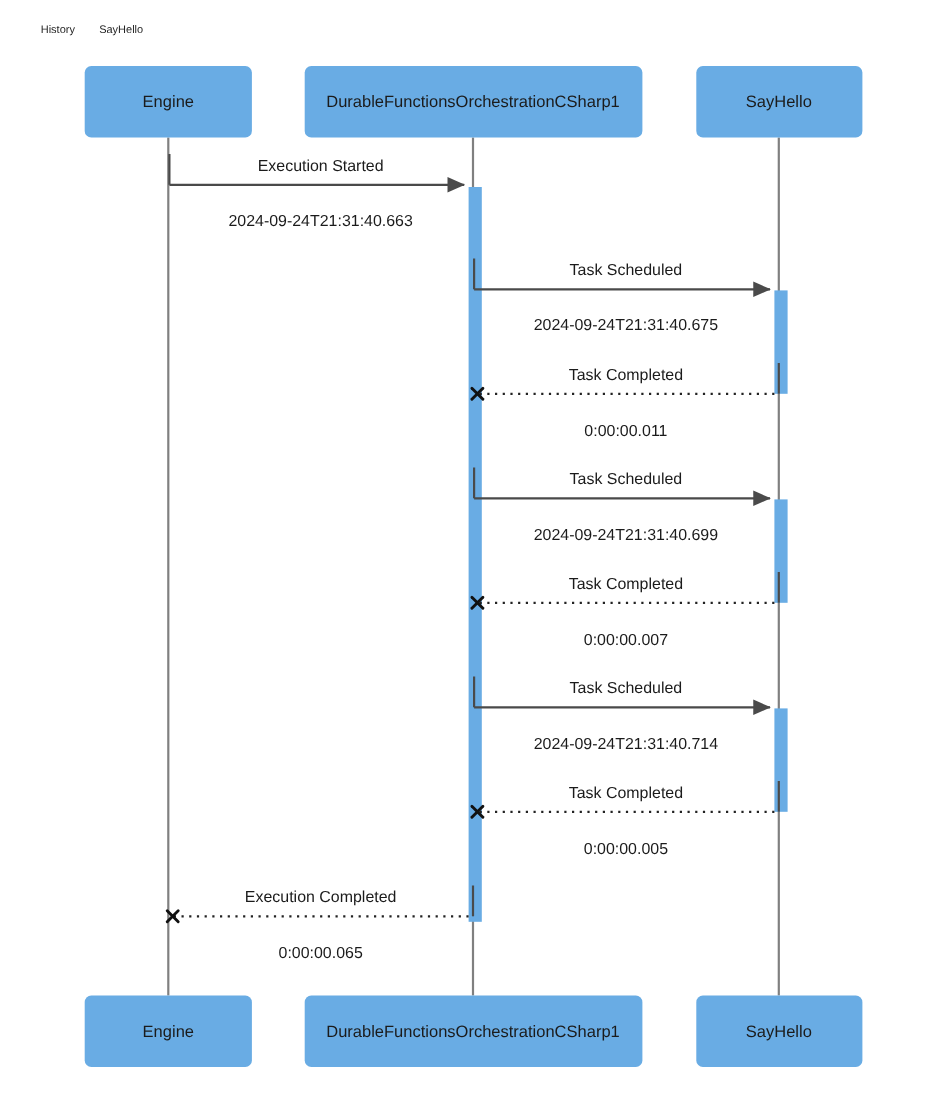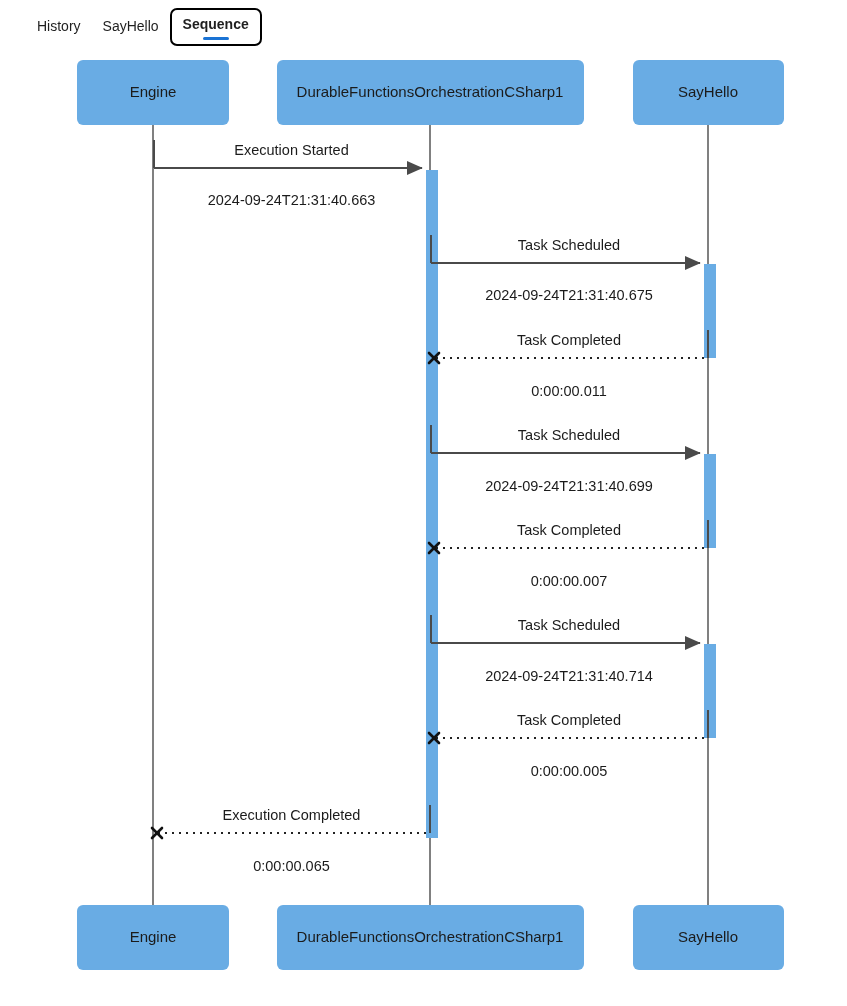--- a/index.html
+++ b/index.html
@@ -23,21 +23,21 @@
     top: 0;
     width: 847px;
     height: 54px;
     display: flex;
     align-items: center;
     gap: 0px;
     padding-left: 26px;
     box-sizing: border-box;
   }
   .tab {
-    font-size: 14px;
+    font-size: 10px;
     color: #1f1f1f;
     padding: 6px 9px;
     line-height: 1.1;
     background: transparent;
     border: 2px solid transparent;
     border-radius: 6px;
     position: relative;
     cursor: pointer;
     white-space: nowrap;
   }
@@ -122,24 +122,20 @@
 </style>
 </head>
 <body>
 
 <div id="tabbar">
   <div class="tab">
     <span>History</span>
   </div>
   <div class="tab">
     <span>SayHello</span>
-  </div>
-  <div class="tab active">
-    <span>Sequence</span>
-    <span class="tab-underline"></span>
   </div>
 </div>
 
 <div id="diagram">
   <svg width="847" height="1006" viewBox="0 0 847 1006" xmlns="http://www.w3.org/2000/svg">
     <defs>
       <marker id="arrowFilled" viewBox="0 0 10 10" refX="9.5" refY="5" markerWidth="8" markerHeight="8" orient="auto-start-reverse">
         <path d="M 0 0.6 L 10 5 L 0 9.4 z" fill="#4a4a4a"></path>
       </marker>
     </defs>

